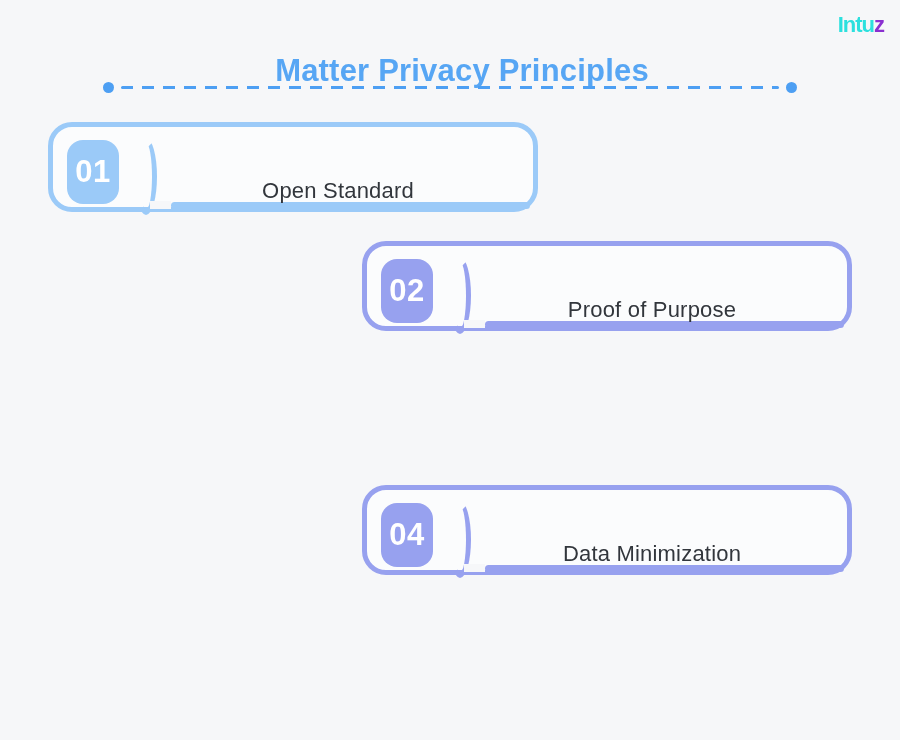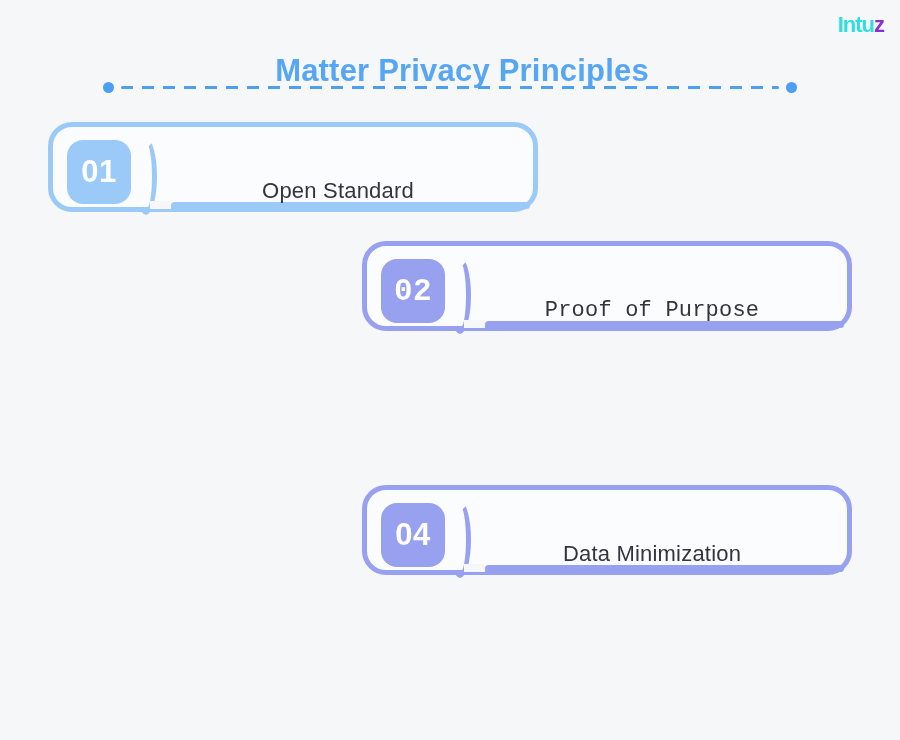--- a/index.html
+++ b/index.html
@@ -46,21 +46,21 @@
   
   .card {
     position:absolute; width:490px; height:90px; box-sizing:border-box;
     border:5px solid; border-radius:24px;
     background: var(--card-bg, #fbfcfd);
   }
   .theme-blue  { border-color: var(--theme-blue, #9bcaf8); }
   .theme-peri  { border-color: var(--theme-peri, #97a1ef); }
 
   .badge {
-    position:absolute; left:14px; top:13px; width:64px; height:64px;
+    position:absolute; left:14px; top:13px; width:52px; height:64px;
     border-radius:16px; display:flex; align-items:center; justify-content:center;
     color:#ffffff; font-size:31px; font-weight:700; letter-spacing:0.5px;
   }
   .theme-blue .badge { background: var(--theme-blue, #9bcaf8); }
   .theme-peri .badge { background: var(--theme-peri, #97a1ef); }
 
   .bracket {
     position:absolute; left:82px; top:11px; width:22px; height:77px;
     box-sizing:border-box;
     border:5px solid transparent; border-radius:50%;
@@ -83,21 +83,21 @@
     position:absolute; left:92px; right:2px; top:0; height:100%;
     display:flex; align-items:center; justify-content:center;
     font-size:22px; font-weight:500; letter-spacing:0.2px;
     color: var(--text-color, #32363c);
     white-space:nowrap;
     margin-top:24px;
   }
 
   
   .card-1 { left:48px;  top:122px; }
-  .card-2 { left:362px; top:241px;font-family:Liberation Mono, monospace; }
+  .card-2 { left:362px; top:241px; }
   .card-3 { left:48px;  top:360px; }
   .card-4 { left:362px; top:485px; }
   .card-5 { left:48px;  top:600px; }
 </style>
 </head>
 <body>
 
 <div class="stage">
 
   <div class="logo">

